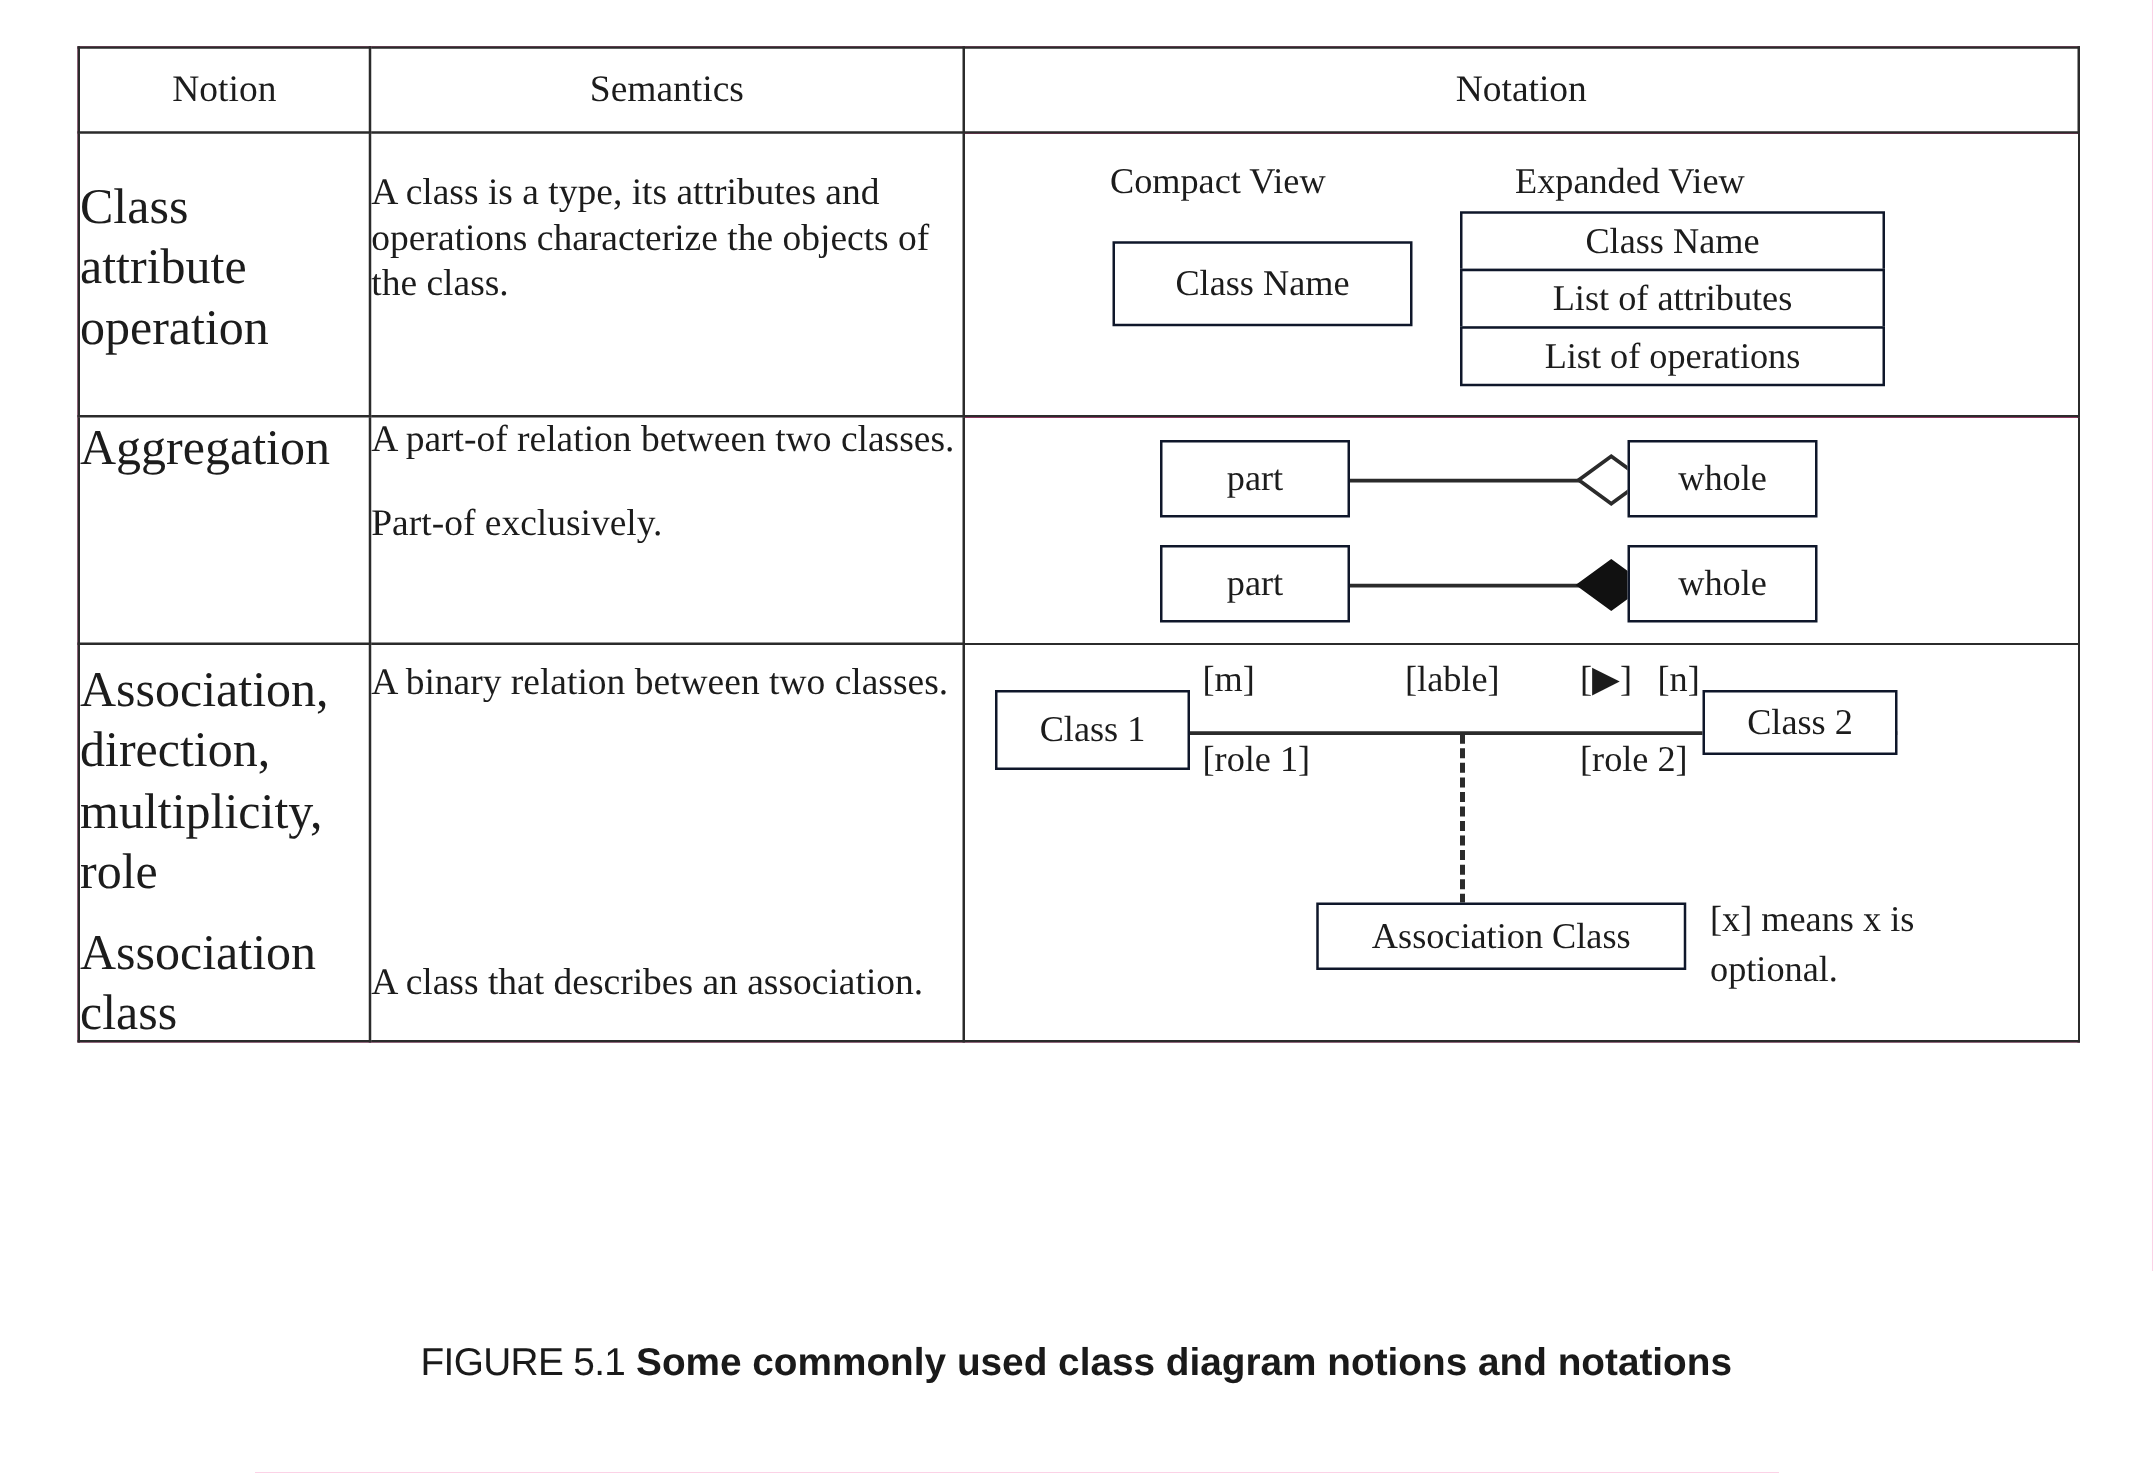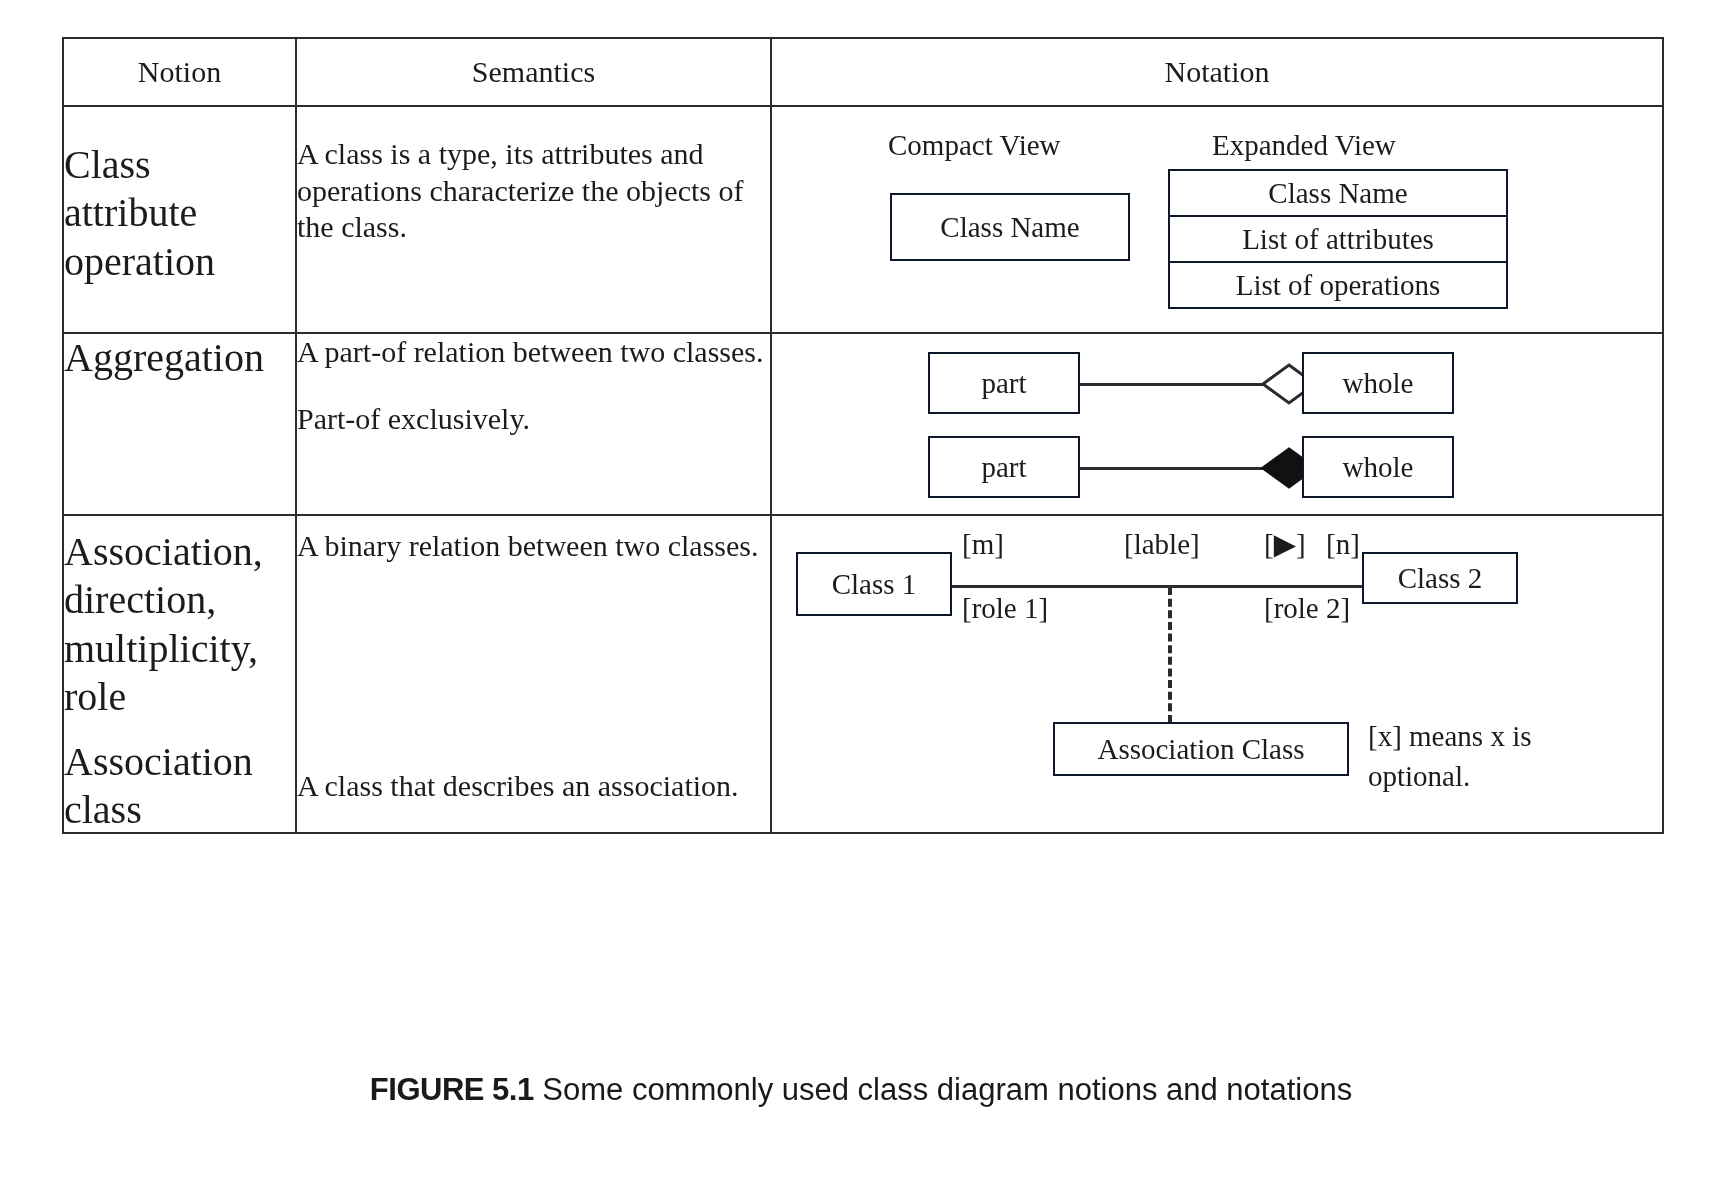--- a/index.html
+++ b/index.html
@@ -123,24 +123,24 @@
     left: 0;
     right: 0;
     top: 1072px;
     text-align: center;
     font-family: "Liberation Sans", "DejaVu Sans", sans-serif;
     font-size: 31px;
     color: #1a1a1a;
     white-space: nowrap;
   }
   .figcap .figlabel {
-    font-weight: bold;
+    font-weight: normal;
     letter-spacing: -0.5px;
   }
-  .figcap .figtext { font-weight: normal; }
+  .figcap .figtext { font-weight: bold; }
 </style>
 </head>
 <body>
 
 <div class="page">
 
   <div class="notation-table">
     <table class="tbl">
       <colgroup>
         <col class="col-notion">

